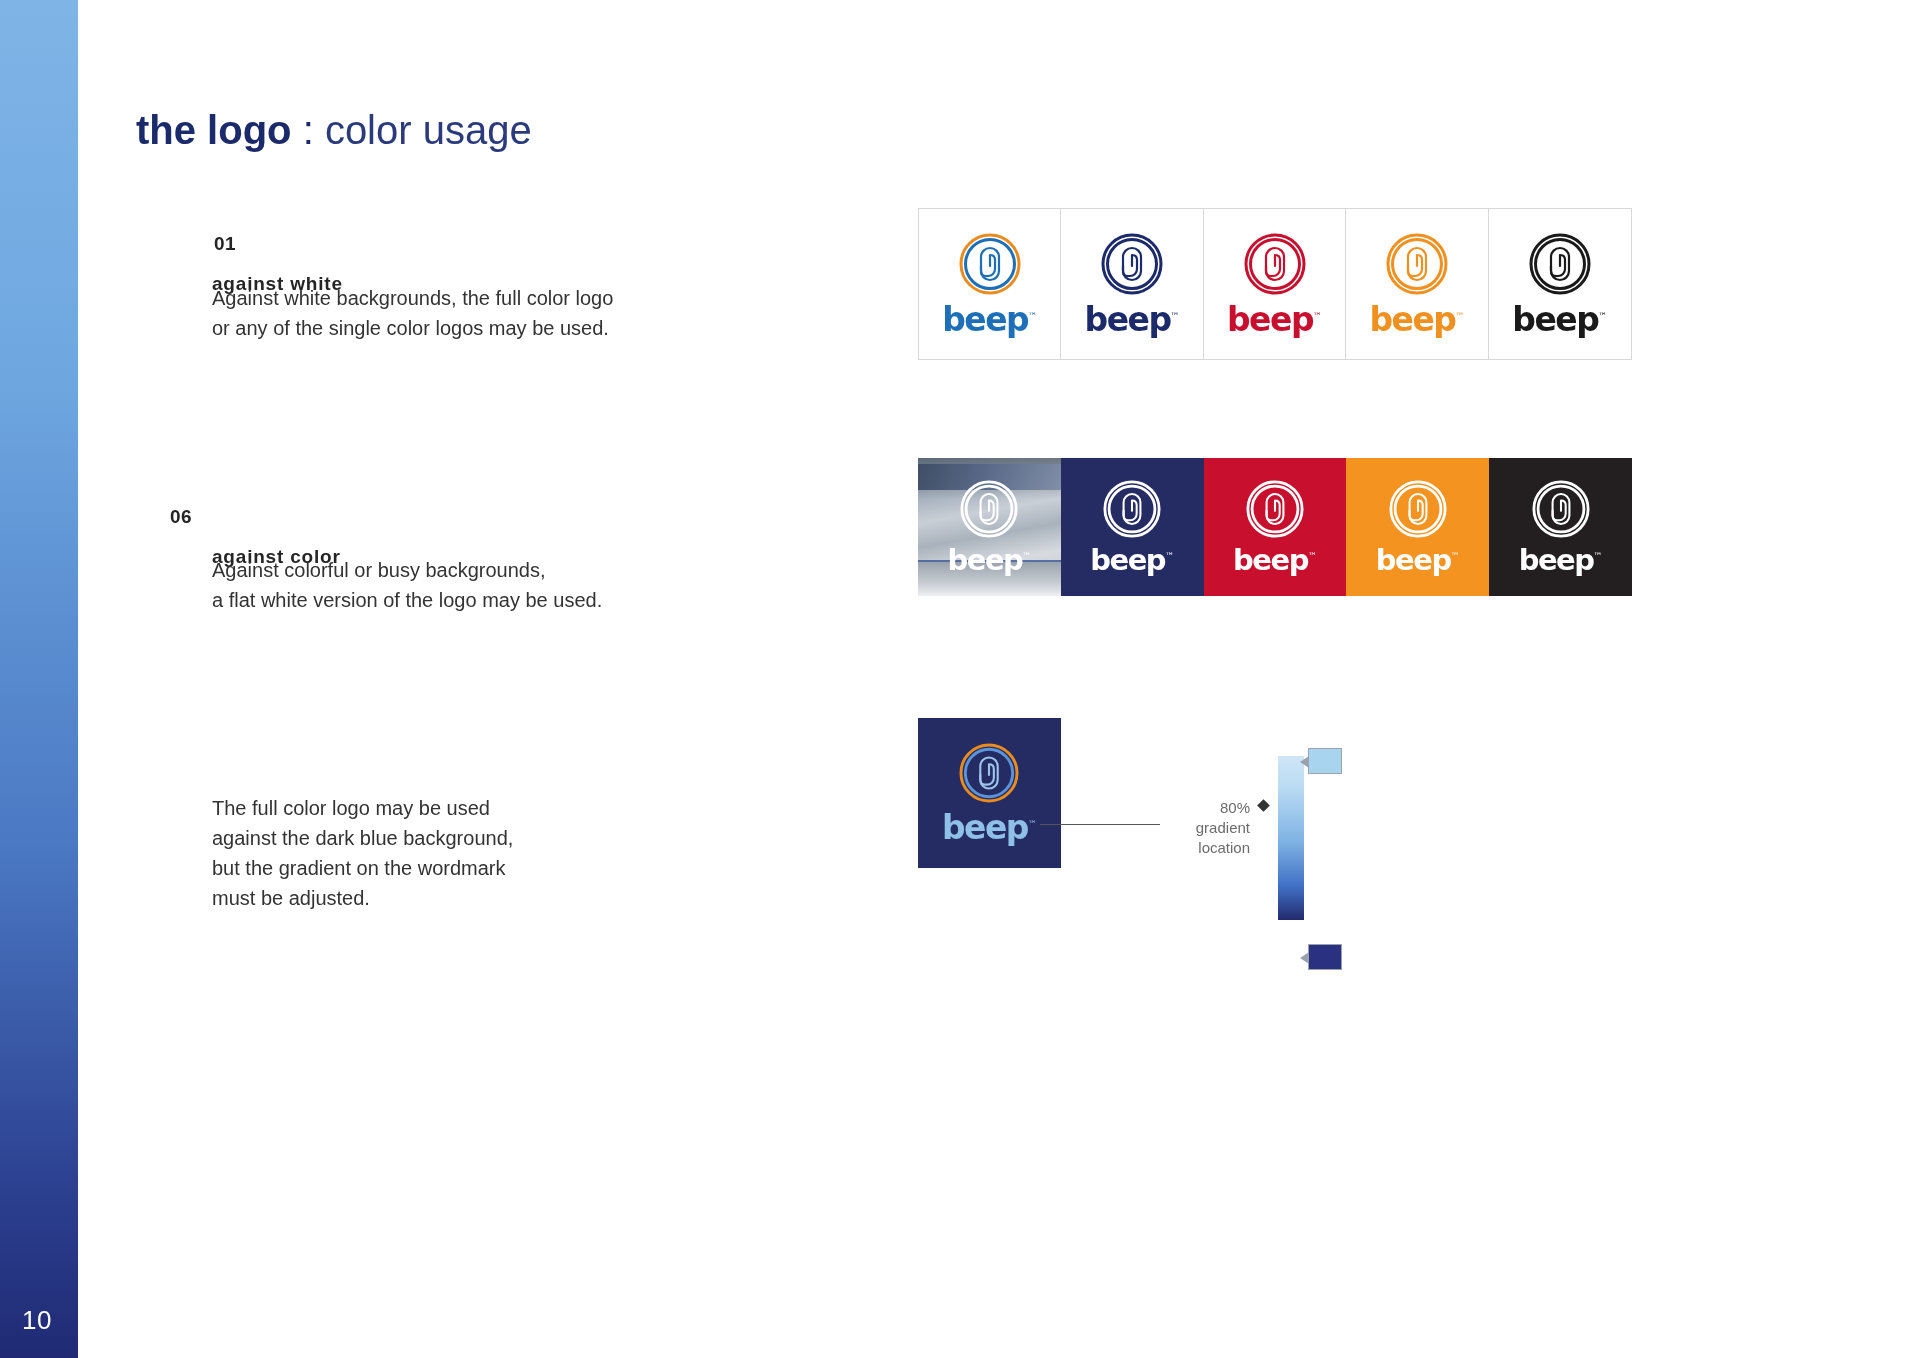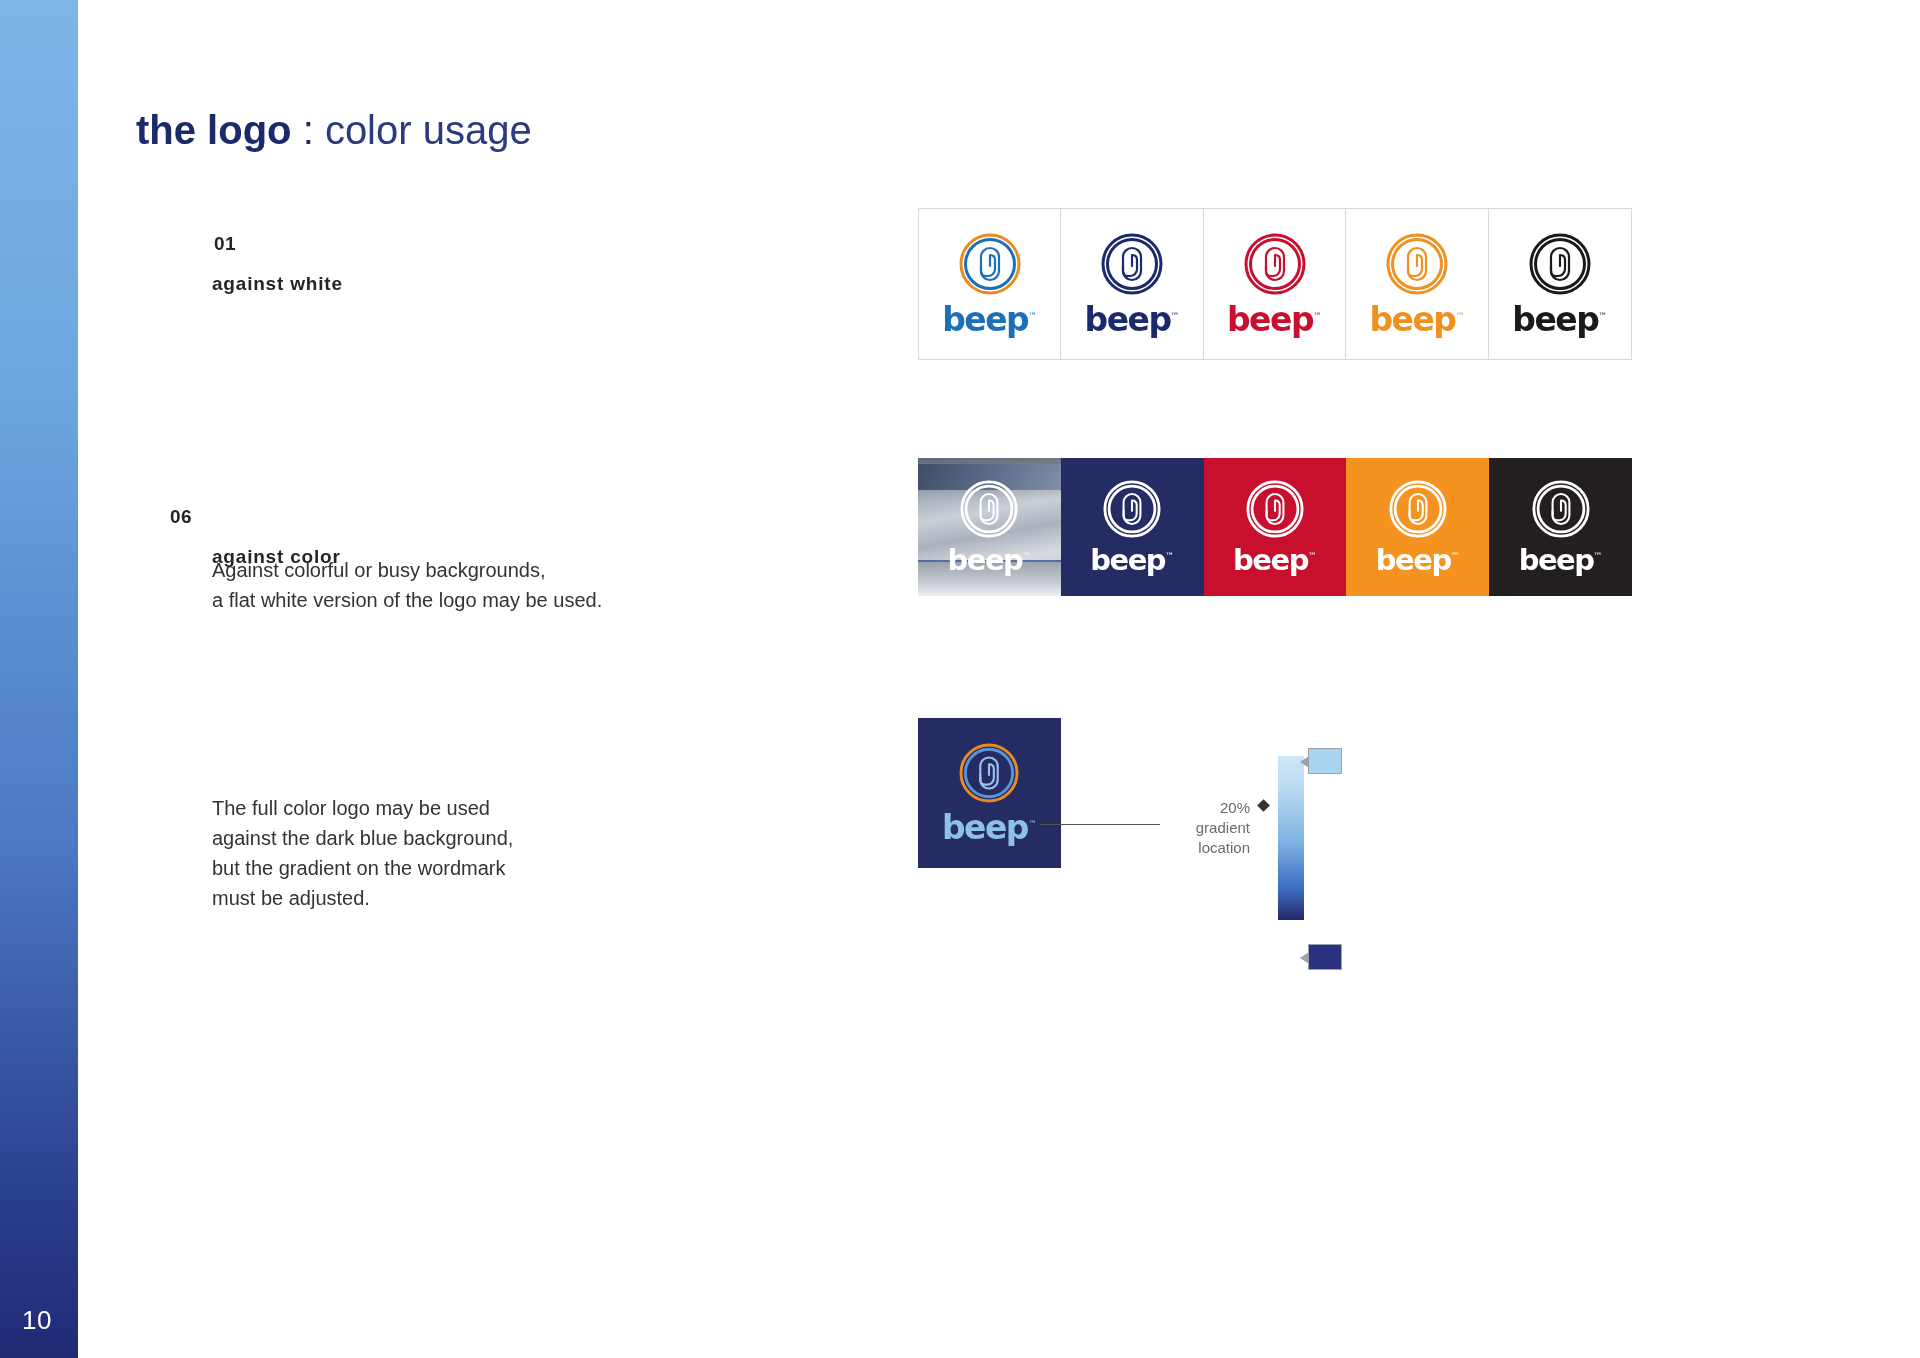--- a/index.html
+++ b/index.html
@@ -251,20 +251,22 @@
 </div>
 
 <div class="page">
 
   <div class="title">
     <span class="bold">the logo</span><span class="sep"> : </span><span class="light">color usage</span>
   </div>
 
   <div class="sec-num" style="left:92px; top:233px;margin-left:44px;">01</div>
   <div class="sec-head" style="left:134px; top:233px;">against white</div>
+  <div class="body-text" style="left:134px; top:283px; width:520px;">Against white backgrounds, the full color logo
+or any of the single color logos may be used.</div>
 
   <div class="sec-num" style="left:92px; top:506px;">06</div>
   <div class="sec-head" style="left:134px; top:506px;">against color</div>
   <div class="body-text" style="left:134px; top:555px; width:520px;">Against colorful or busy backgrounds,
 a flat white version of the logo may be used.</div>
 
   <div class="body-text" style="left:134px; top:793px; width:520px;">The full color logo may be used
 against the dark blue background,
 but the gradient on the wordmark
 must be adjusted.</div>
@@ -449,21 +451,21 @@
         </svg>
       </span>
       <span class="word" style="color:#8fc0e8;">
         <span>beep</span><span class="tm">™</span>
       </span>
     </div>
   </div>
 
   <div class="callout-line"></div>
   <div class="callout-text">
-    <div>20%</div>
+    <div>80%</div>
     <div>gradient</div>
     <div>location</div>
   </div>
   <div class="callout-diamond"></div>
   <div class="grad-bar"></div>
   <div class="grad-stop top"></div>
   <div class="grad-stop bottom"></div>
 
 </div>
 

